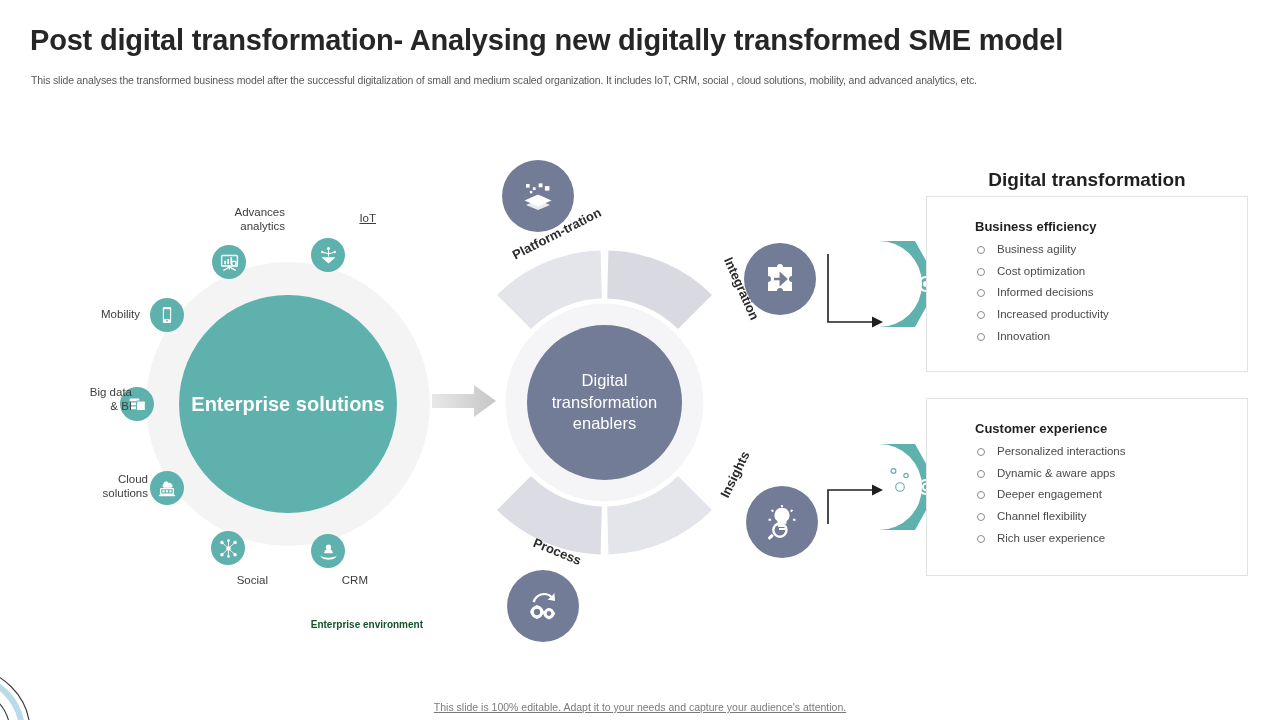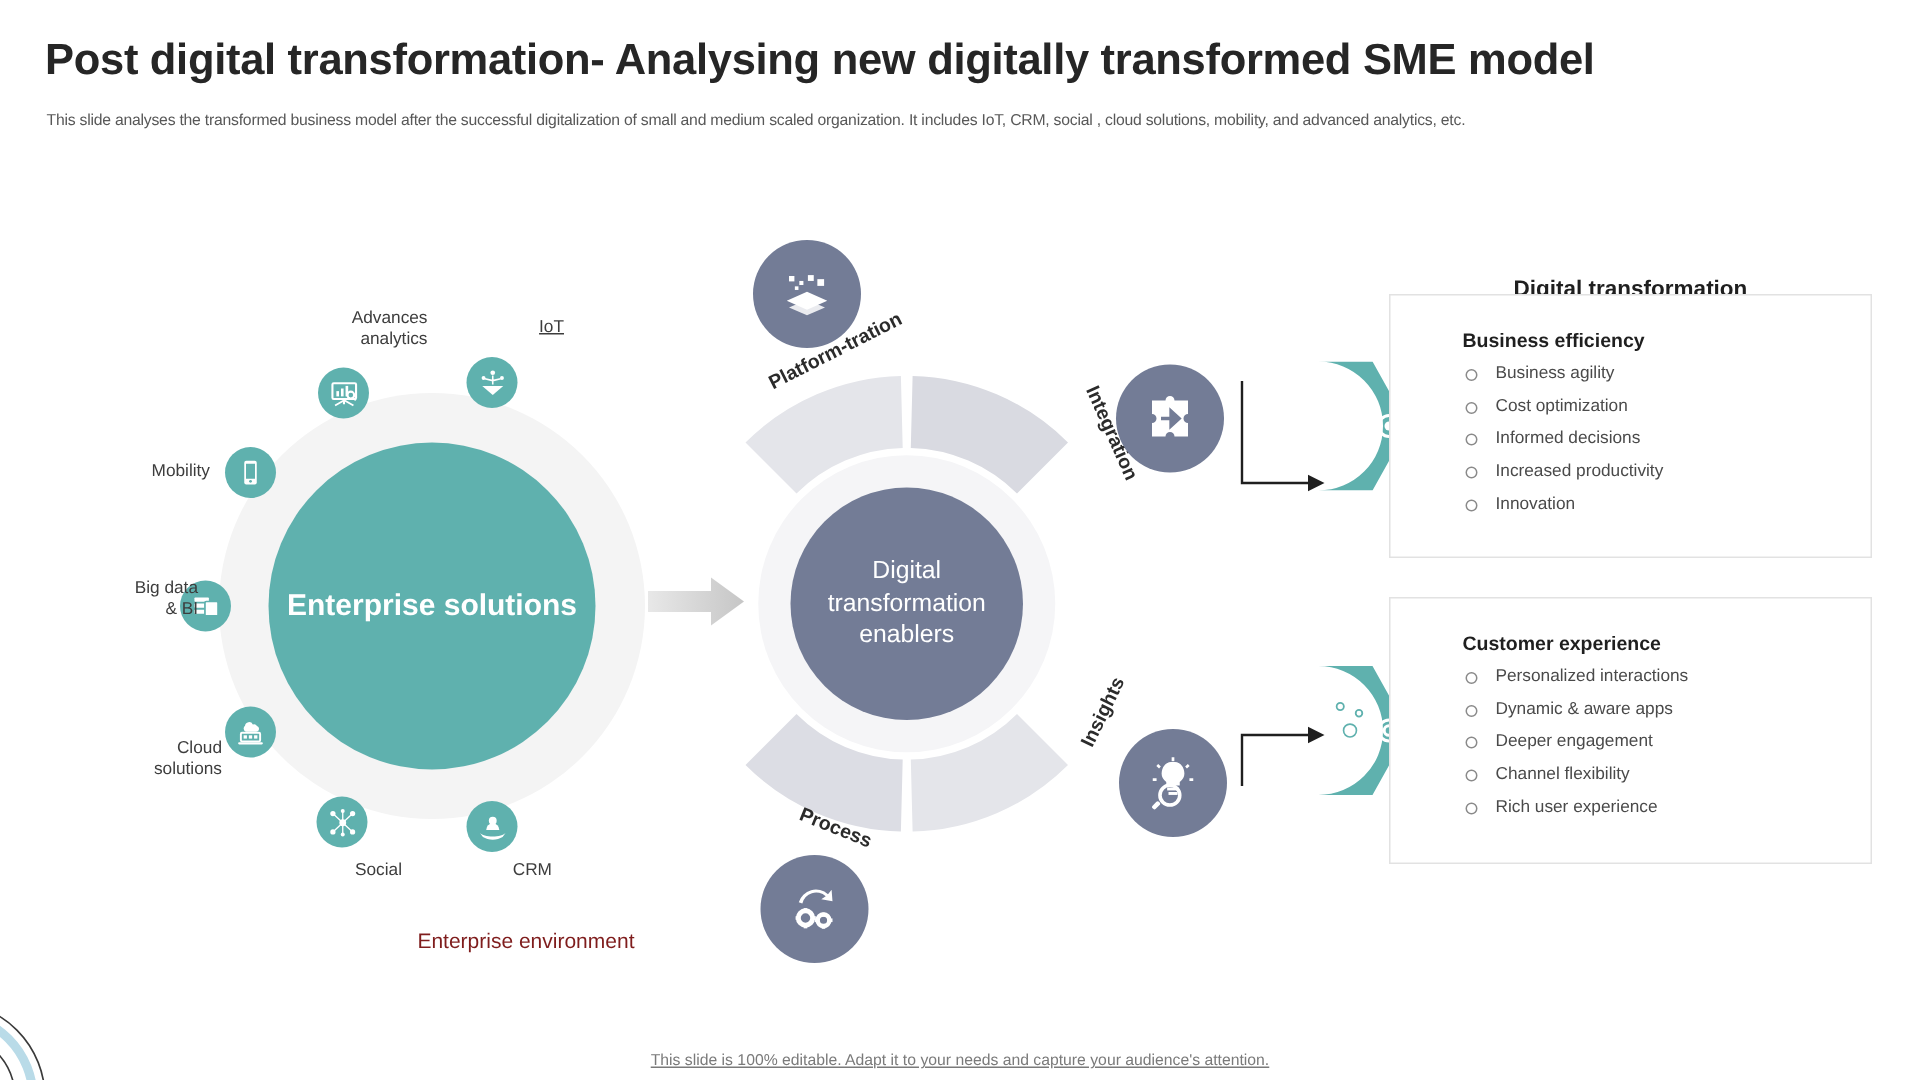--- a/index.html
+++ b/index.html
@@ -88,21 +88,21 @@
 
   
   .connector { position: absolute; }
 
   
   .badge { position: absolute; width: 62px; height: 86px; }
 
   
   .panel-title {
     position: absolute; left: 926px; top: 169px; width: 322px;
-    text-align: center; font-size: 15px; font-weight: bold; color: #1f1f1f; margin-top: 15px;
+    text-align: center; font-size: 19px; font-weight: bold; color: #1f1f1f;
   }
   .card {
     position: absolute; left: 926px; width: 322px;
     background: #ffffff; border: 1px solid #e2e2e2;
   }
   .card.one { top: 196px; height: 176px; }
   .card.two { top: 398px; height: 178px; }
   .card h3 {
     font-size: 13px; font-weight: bold; color: #1f1f1f;
     margin: 22px 0 6px 48px;
@@ -189,21 +189,21 @@
   <div class="chip" style="left:150px; top:471px;">
     <svg width="22" height="22" viewBox="0 0 24 24" fill="#fff">
       <path d="M8 7.5 a3 3 0 0 1 5.7-1 2.4 2.4 0 0 1 3 1.2 2.1 2.1 0 0 1-.4 4.1 H8.6 A2.5 2.5 0 0 1 8 7.5 z"></path>
       <rect x="5" y="12.6" width="14" height="6.2" rx="0.8" fill="none" stroke="#fff" stroke-width="1.4"></rect>
       <rect x="7" y="14.4" width="2.4" height="2.4"></rect>
         <rect x="10.8" y="14.4" width="2.4" height="2.4"></rect>
       <rect x="14.6" y="14.4" width="2.4" height="2.4"></rect>
       <rect x="3" y="19.4" width="18" height="1.6" rx="0.8"></rect>
     </svg>
   </div>
-  <div class="chip-label" style="left:68px; top:492px; width:80px;">Cloud
+  <div class="chip-label" style="left:68px; top:472px; width:80px;">Cloud
 solutions</div>
 
   <div class="chip" style="left:211px; top:531px;">
     <svg width="21" height="21" viewBox="0 0 24 24" fill="#fff">
       <circle cx="12" cy="12" r="2.6"></circle>
       <circle cx="4.5" cy="5" r="2"></circle>
         <circle cx="19.5" cy="5" r="2"></circle>
       <circle cx="4.5" cy="19" r="2"></circle>
         <circle cx="19.5" cy="19" r="2"></circle>
       <circle cx="12" cy="3" r="1.5"></circle>
@@ -215,21 +215,21 @@
 
   <div class="chip" style="left:311px; top:534px;">
     <svg width="21" height="21" viewBox="0 0 24 24" fill="#fff">
       <circle cx="12" cy="7" r="3"></circle>
       <path d="M7 14 a5 5 0 0 1 10 0 z"></path>
       <path d="M2 16 c3 4 17 4 20 0 l-2.5 3.5 c-4 2.6-11 2.6-15 0 z"></path>
     </svg>
   </div>
   <div class="chip-label" style="left:288px; top:573px; width:80px;">CRM</div>
 
-  <div class="chip-label" style="left:168px; top:619px; width:255px; font-size:14px; font-weight:normal; color:#7f1d1d;">Enterprise environment</div>
+  <div class="chip-label" style="left:168px; top:619px; width:255px; font-size:10px; font-weight:bold; color:#14532d;">Enterprise environment</div>
 
   <svg class="mid-arrow" viewBox="0 0 66 38">
     <defs>
       <linearGradient id="garrow" x1="0" y1="0" x2="1" y2="0">
         <stop offset="0" stop-color="#e8e8e8"></stop>
           <stop offset="1" stop-color="#c6c6c6"></stop>
       </linearGradient>
     </defs>
     <path d="M0 12 H42 V3 L64 19 L42 35 V26 H0 Z" fill="url(#garrow)"></path>
   </svg>

